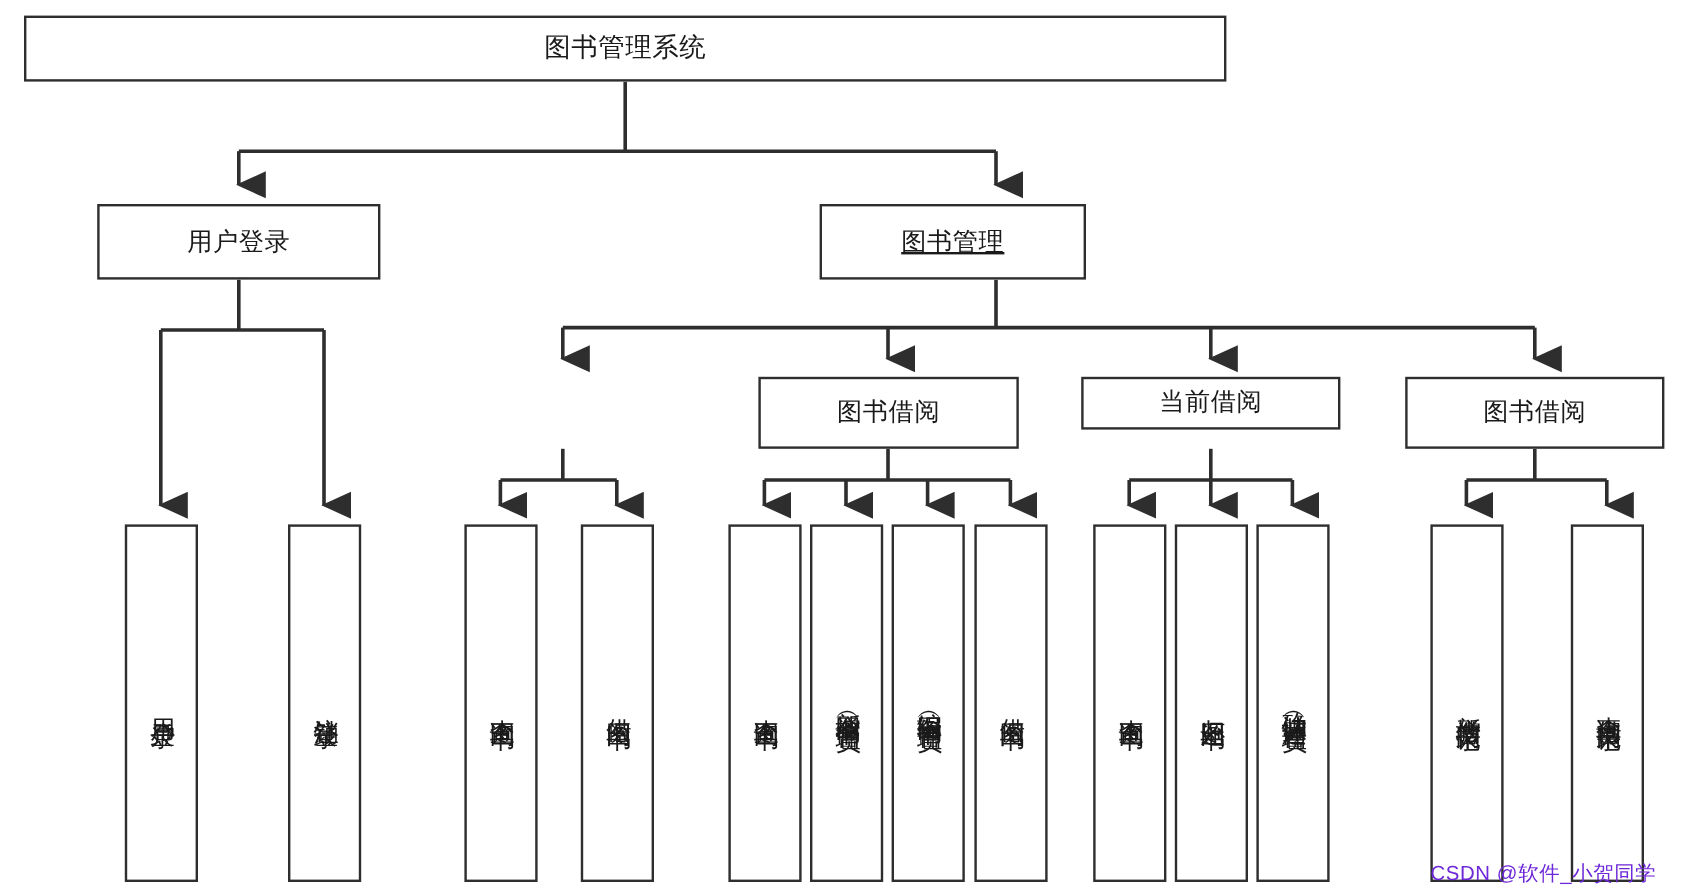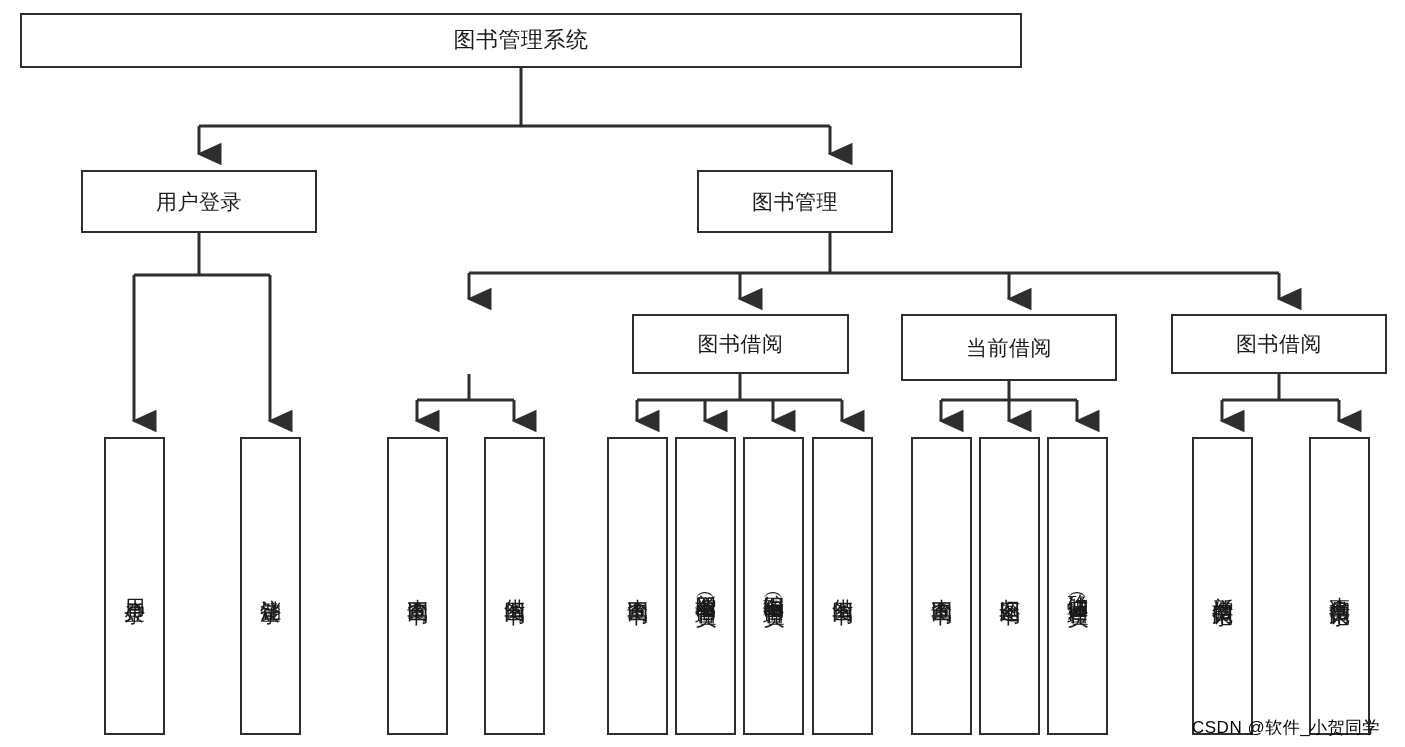--- a/index.html
+++ b/index.html
@@ -54,21 +54,21 @@
     line-height: 1.26;
     letter-spacing: 2px;
     white-space: nowrap;
   }
   .node-root .label {
     font-size: 22px;
   }
   .watermark {
     position: absolute;
     font-size: 17px;
-    color: #000000;
+    color: #6d28d9;
     white-space: nowrap;
     letter-spacing: 0.5px;
   }
 </style>
 </head>
 <body>
 
 <div id="diagram-root">
 
   <svg id="edges-layer" viewBox="0 0 1405 747" width="1405" height="747" xmlns="http://www.w3.org/2000/svg">
@@ -121,28 +121,28 @@
     </g>
   </svg>
 
   <div class="node node-h node-root" style="left:20px; top:13px; width:1002px; height:55px;">
     <span class="label">图书管理系统</span>
   </div>
 
   <div class="node node-h" style="left:81px; top:170px; width:236px; height:63px;">
     <span class="label">用户登录</span>
   </div>
-  <div class="node node-h" style="left:697px; top:170px; width:196px; height:63px;">
+  <div class="node node-h" style="left:683px; top:170px; width:222px; height:63px;text-decoration:underline;">
     <span class="label">图书管理</span>
   </div>
 
   <div class="node node-h" style="left:632px; top:314px; width:217px; height:60px;">
     <span class="label">图书借阅</span>
   </div>
-  <div class="node node-h" style="left:901px; top:314px; width:216px; height:67px;">
+  <div class="node node-h" style="left:901px; top:314px; width:216px; height:44px;">
     <span class="label">当前借阅</span>
   </div>
   <div class="node node-h" style="left:1171px; top:314px; width:216px; height:60px;">
     <span class="label">图书借阅</span>
   </div>
 
   <div class="node node-v" style="left:104px; top:437px; width:61px; height:298px;">
     <span class="label">用户登录</span>
   </div>
   <div class="node node-v" style="left:240px; top:437px; width:61px; height:298px;">

